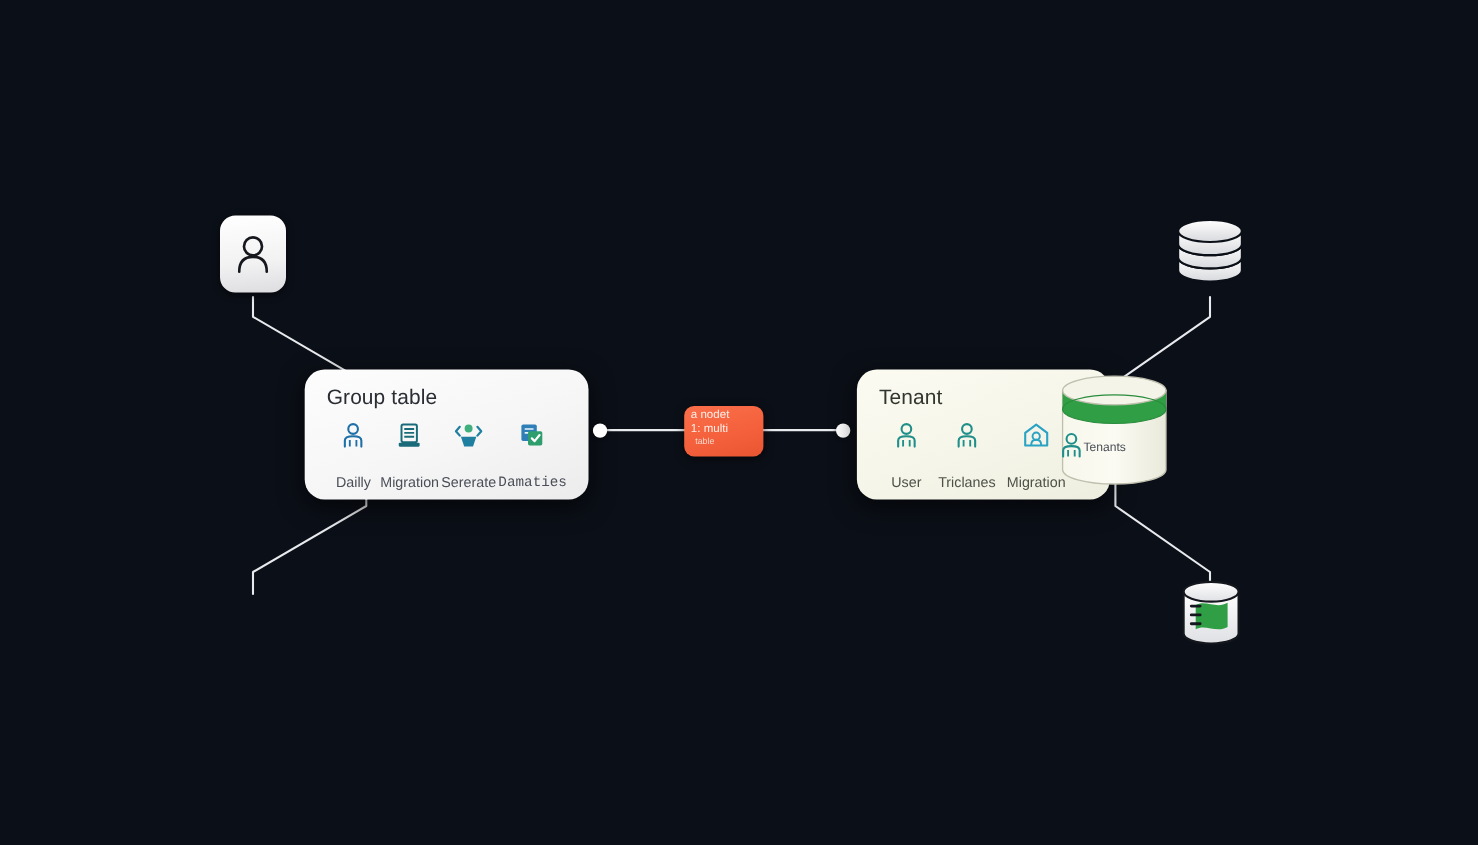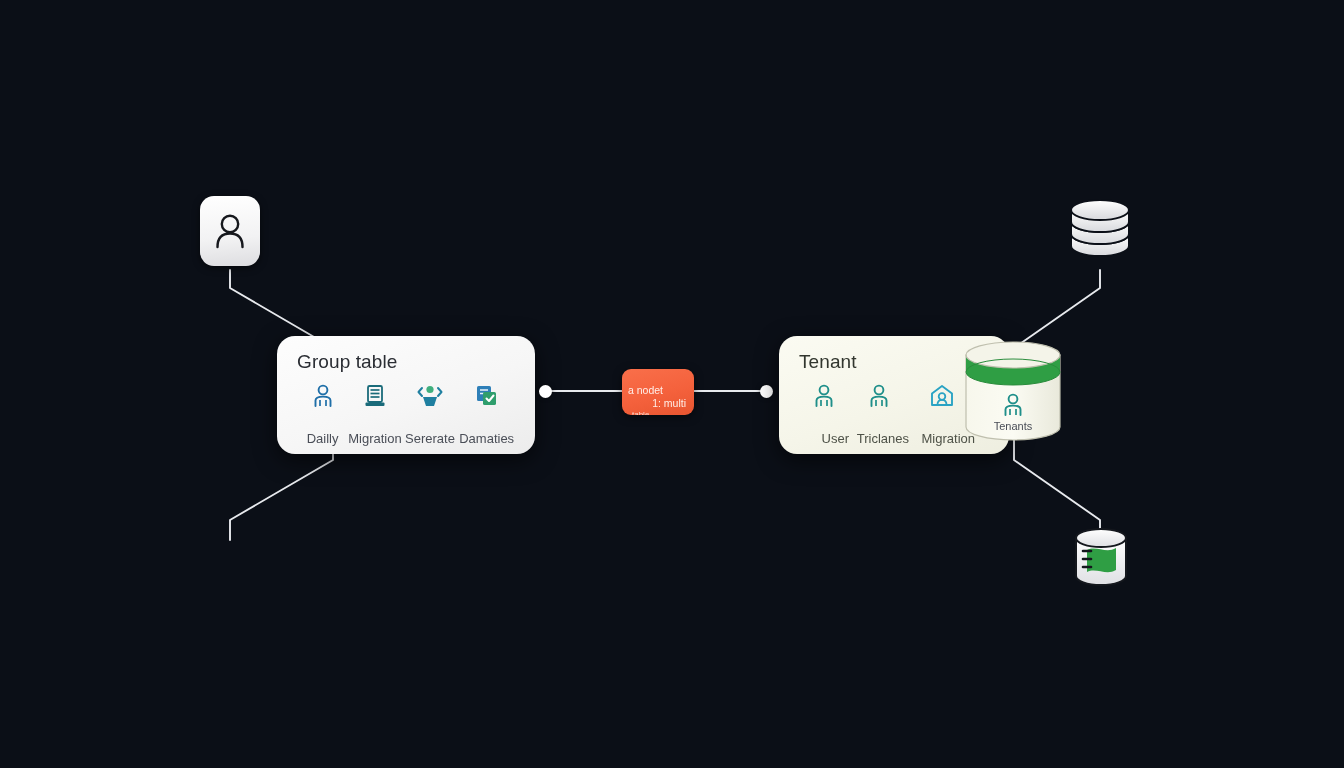--- a/index.html
+++ b/index.html
@@ -52,45 +52,45 @@
     margin-bottom:10px;
   }
   .panel-right .panel-title { color:#32362e; }
 
   .item-row { display:flex; align-items:flex-start; gap:0; }
   .item { text-align:center; }
   .item-icon { height:26px; display:flex; align-items:center; justify-content:center; }
   .item-label {
     margin-top:22px; font-size:13px; color:#4a4e57; white-space:nowrap;
   }
-  .panel-right .item-label { color:#4d5147;text-align:right; }
+  .panel-right .item-label { color:#4d5147; }
 
   
   .tenant-cyl {
     position:absolute; left:963px; top:341px; width:100px; height:101px;
   }
   .tenant-cyl .cyl-icon {
     position:absolute; left:0; right:0; top:52px;
-    display:flex; flex-direction:column; align-items:center;
+    display:flex; align-items:center;
   }
   .tenant-cyl .cyl-label {
     margin-top:3px; font-size:11px; color:#4a4e57;
   }
 
   
   .rel-badge {
     position:absolute; left:622px; top:369px; width:72px; height:46px;
     background:linear-gradient(165deg,#f96f4a 0%,#f4613c 55%,#e85530 100%);
     border-radius:9px;
     box-shadow:0 2px 9px rgba(0,0,0,.5);
     color:#ffeee8; font-size:10.5px; line-height:1.25;
-    padding:15px 6px; overflow:hidden;
+    padding:2px 6px; overflow:hidden;
   }
   .rel-l1 { text-align:left; }
-  .rel-l2 { text-align:right; padding-right:2px; }
+  .rel-l2 { padding-right:2px; }
   .rel-l3 { text-align:left; font-size:8px; opacity:.85; padding-left:4px; }
 
   .dot {
     position:absolute; width:13px; height:13px; border-radius:50%;
     background:#ffffff; box-shadow:0 0 4px rgba(0,0,0,.5);
   }
   .dot-left  { left:539px; top:385px; }
   .dot-right { left:760px; top:385px; }
 </style>
 </head>
@@ -200,21 +200,21 @@
           <svg width="26" height="24" viewBox="0 0 26 24">
             <circle cx="13" cy="5.5" r="3.6" fill="#3faf7d"></circle>
             <path d="M5,4 L1.5,8 L5,12" fill="none" stroke="#1f7fa0" stroke-width="2" stroke-linecap="round" stroke-linejoin="round"></path>
             <path d="M21,4 L24.5,8 L21,12" fill="none" stroke="#1f7fa0" stroke-width="2" stroke-linecap="round" stroke-linejoin="round"></path>
             <path d="M6,13 L20,13 L17,22 L9,22 Z" fill="#1f7fa0"></path>
           </svg>
         </div>
         <div class="item-label">Sererate</div>
       </div>
 
-      <div class="item" style="width:62px;">
+      <div class="item" style="width:62px;font-family:Liberation Mono, monospace;">
         <div class="item-icon">
           <svg width="26" height="24" viewBox="0 0 26 24">
             <rect x="3" y="2" width="14" height="15" rx="1.6" fill="#2e7fb8"></rect>
             <line x1="6" y1="6" x2="14" y2="6" stroke="#e9f3fa" stroke-width="1.5"></line>
             <line x1="6" y1="9.5" x2="14" y2="9.5" stroke="#e9f3fa" stroke-width="1.5"></line>
             <rect x="9" y="8" width="13" height="13" rx="1.6" fill="#2f9e6d"></rect>
             <path d="M12.5,14.5 L15,17 L19.5,11.5" fill="none" stroke="#ffffff" stroke-width="2" stroke-linecap="round" stroke-linejoin="round"></path>
           </svg>
         </div>
         <div class="item-label">Damaties</div>

